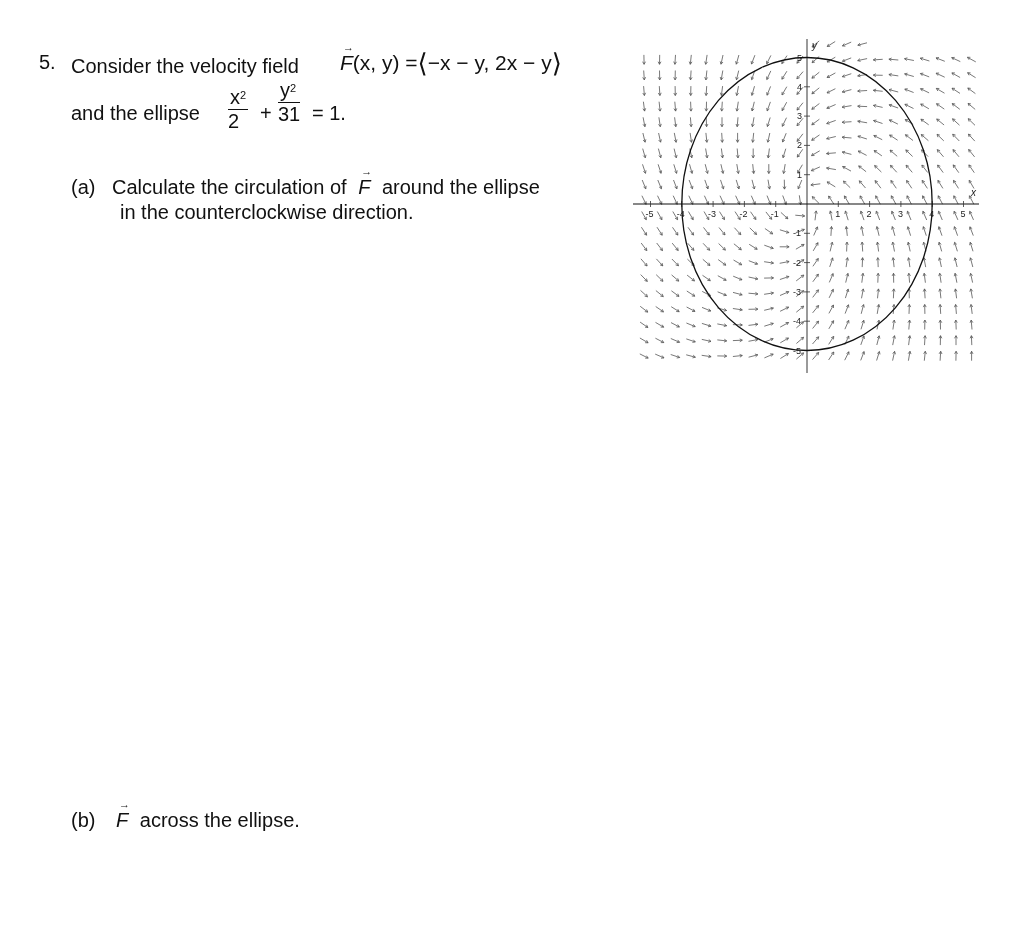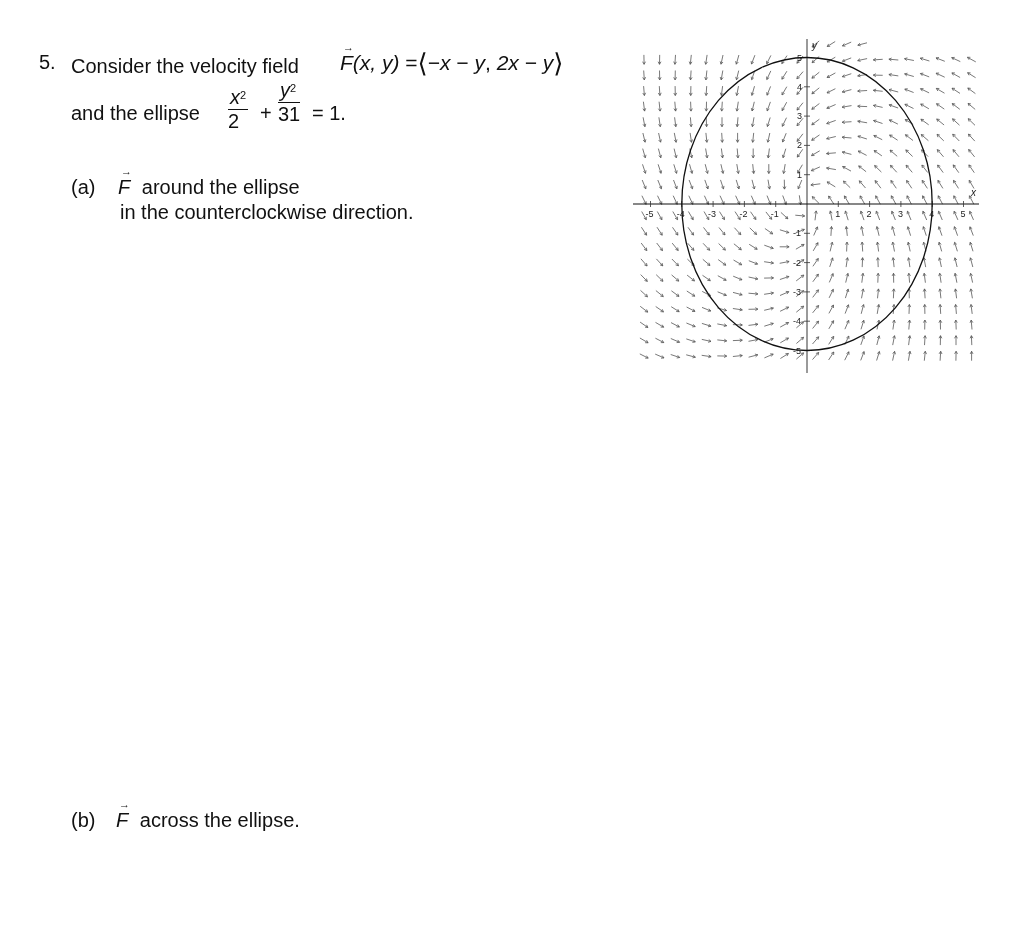--- a/index.html
+++ b/index.html
@@ -1,21 +1,21 @@
 <!DOCTYPE html>
 <html><head>
 <meta charset="utf-8">
 <style>
   html, body { margin: 0; padding: 0; background: #ffffff; }
   body { width: 1024px; height: 946px; position: relative; overflow: hidden;
          font-family: "Liberation Sans", sans-serif; color: #111111; }
   .abs { position: absolute; white-space: nowrap; }
   .txt { font-size: 20px; line-height: 24px; }
   .math { font-family: "Liberation Sans", sans-serif; font-size: 21px; }
-  .ital { font-style: italic; }
+  .ital { }
   .vecF { position: relative; display: inline-block; font-style: italic; }
   .vecF .arrow { position: absolute; left: 3px; top: -9px; font-size: 11px; font-style: normal; line-height: 11px; }
   .bracket { font-size: 26px; position: relative; top: 2px; }
   .frac { position: absolute; font-size: 20px; }
   .frac .num { display: block; border-bottom: 1px solid #111; padding: 0 2px 1px 2px; line-height: 22px; }
   .frac .den { display: block; line-height: 22px; }
   .frac sup { font-size: 11px; position: relative; top: -2px; vertical-align: top; }
   .plot { position: absolute; left: 630px; top: 35px; width: 350px; height: 340px; }
   .plot svg { display: block; }
   .tick-label { font-family: "Liberation Sans", sans-serif; font-size: 9px; fill: #222; }
@@ -40,20 +40,21 @@
 </div>
 <div class="abs txt" style="left:260px; top:101px;">+</div>
 <div class="frac" style="left:278px; top:79px;">
   <span class="num"><span class="ital">y</span><sup>2</sup></span>
   <span class="den">31</span>
 </div>
 <div class="abs txt" style="left:312px; top:101px;">= 1.</div>
 
 <div class="abs txt" style="left:71px; top:175px;">(a)</div>
 <div class="abs txt" style="left:112px; top:175px;">
+  <span>Calculate the circulation of</span>
   <span class="vecF" style="margin:0 6px;"><span class="arrow">→</span><span>F</span></span>
   <span>around the ellipse</span>
 </div>
 <div class="abs txt" style="left:120px; top:200px;">in the counterclockwise direction.</div>
 
 <div class="abs txt" style="left:71px; top:808px;">(b)</div>
 <div class="abs txt" style="left:110px; top:808px;">
   <span class="vecF" style="margin:0 6px;"><span class="arrow">→</span><span>F</span></span>
   <span>across the ellipse.</span>
 </div>

